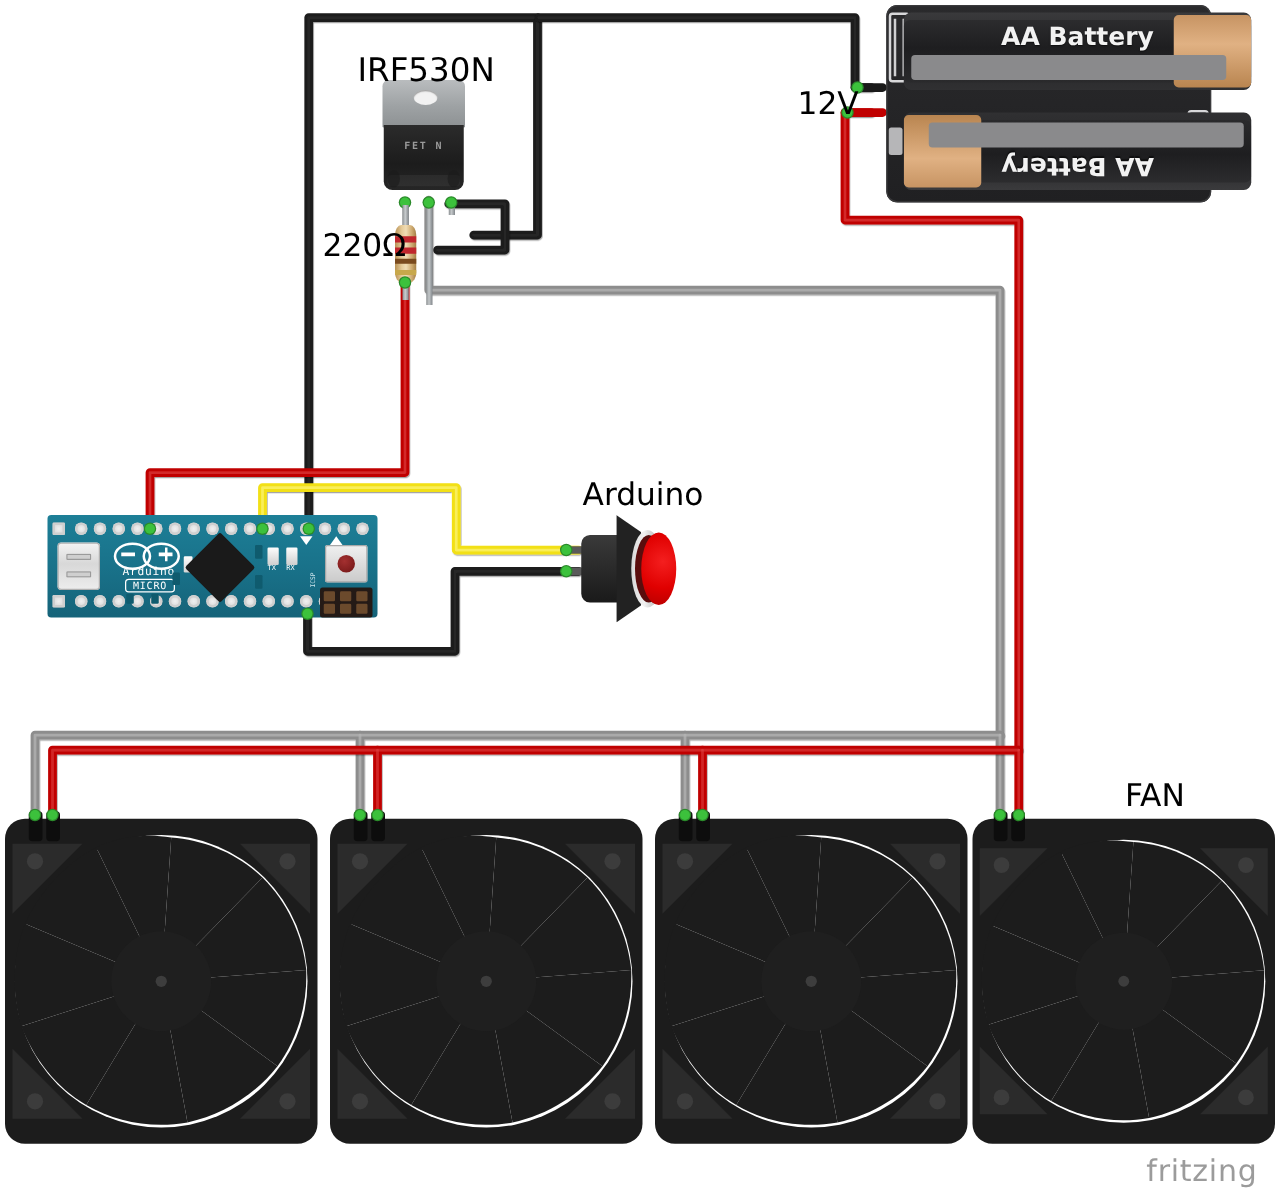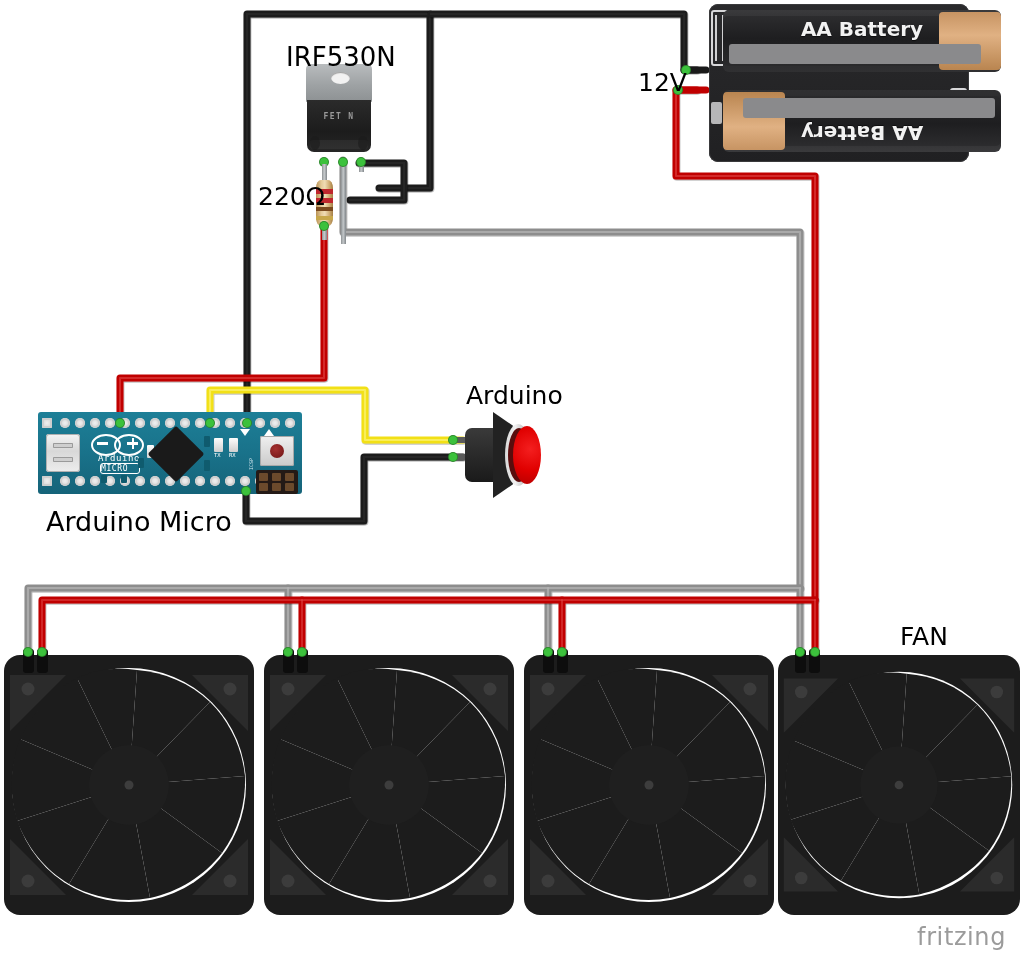--- a/index.html
+++ b/index.html
@@ -173,21 +173,21 @@
   }
   .micro .logo .minus{position:absolute;left:6px;top:8px;width:11px;height:2.6px;background:#fff;}
   .micro .logo .plusH{position:absolute;left:36px;top:8px;width:11px;height:2.6px;background:#fff;}
   .micro .logo .plusV{position:absolute;left:40.5px;top:3.5px;width:2.6px;height:11px;background:#fff;}
   .micro .logo .nm{
     position:absolute;left:0;top:19px;width:56px;text-align:center;color:#ffffff;
     font-size:9px;letter-spacing:.6px;
     font-family:"DejaVu Sans Mono","Liberation Mono",monospace;
   }
   .micro .logo .nm2{
-    position:absolute;left:9px;top:29px;width:38px;color:#ffffff;
+    position:absolute;left:9px;top:29px;width:38px;text-align:center;color:#ffffff;
     font-size:8px;letter-spacing:.6px;border:1.4px solid #fff;border-radius:3px;
     font-family:"DejaVu Sans Mono","Liberation Mono",monospace;
   }
   .micro .ledL{
     position:absolute;left:109px;top:33px;width:7px;height:13px;
     background:linear-gradient(180deg,#fdfdfd,#d6d6d6);border-radius:1px;
   }
   .micro .ltxt{position:absolute;left:117px;top:34px;color:#fff;font-size:8px;font-family:"DejaVu Sans Mono","Liberation Mono",monospace;}
   .micro .txrx{position:absolute;left:176px;top:26px;width:26px;height:20px;}
   .micro .txrx .l{
@@ -471,21 +471,20 @@
       <div class="p" style="left:29px;top:3px;"></div>
       <div class="p" style="left:3px;top:13px;"></div>
       <div class="p" style="left:16px;top:13px;"></div>
       <div class="p" style="left:29px;top:13px;"></div>
     </div>
   </div>
   <div class="conn" style="left:116px;top:419px;"></div>
   <div class="conn" style="left:206px;top:419px;"></div>
   <div class="conn" style="left:243px;top:419px;"></div>
   <div class="conn" style="left:242px;top:487px;"></div>
-  <div class="lbl" style="left:46px;top:506px;font-size:27px;">Arduino Micro</div>
 
   <div class="fan" style="left:4px;top:655px;">
     <div class="frame"></div>
     <svg width="250" height="260" viewBox="0 0 250 260" style="position:absolute;left:0;top:0;">
       <g fill="#2b2b2b">
         <path d="M6 20 L62 20 L6 76 Z"></path>
           <path d="M244 20 L188 20 L244 76 Z"></path>
         <path d="M6 240 L62 240 L6 184 Z"></path>
           <path d="M244 240 L188 240 L244 184 Z"></path>
       </g>

